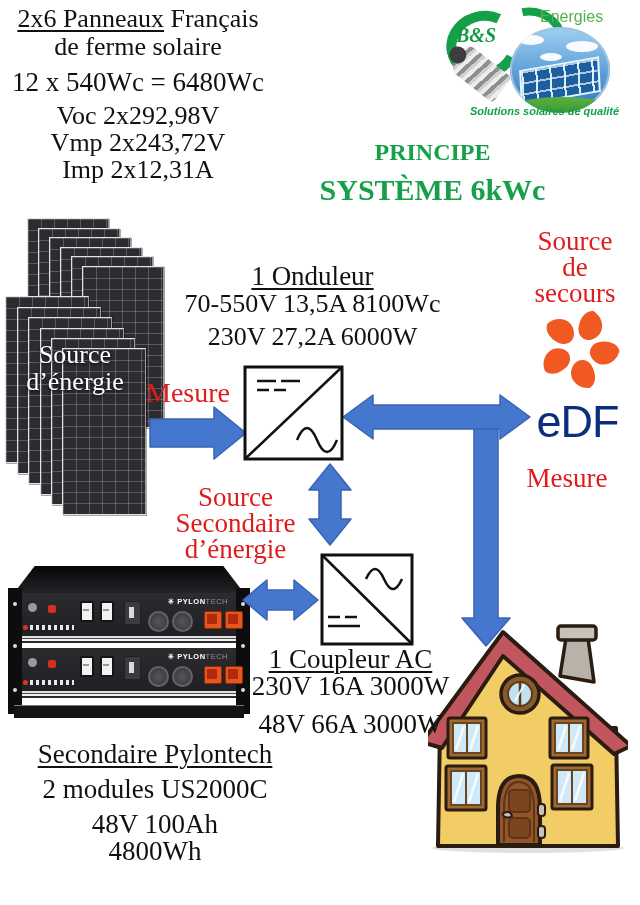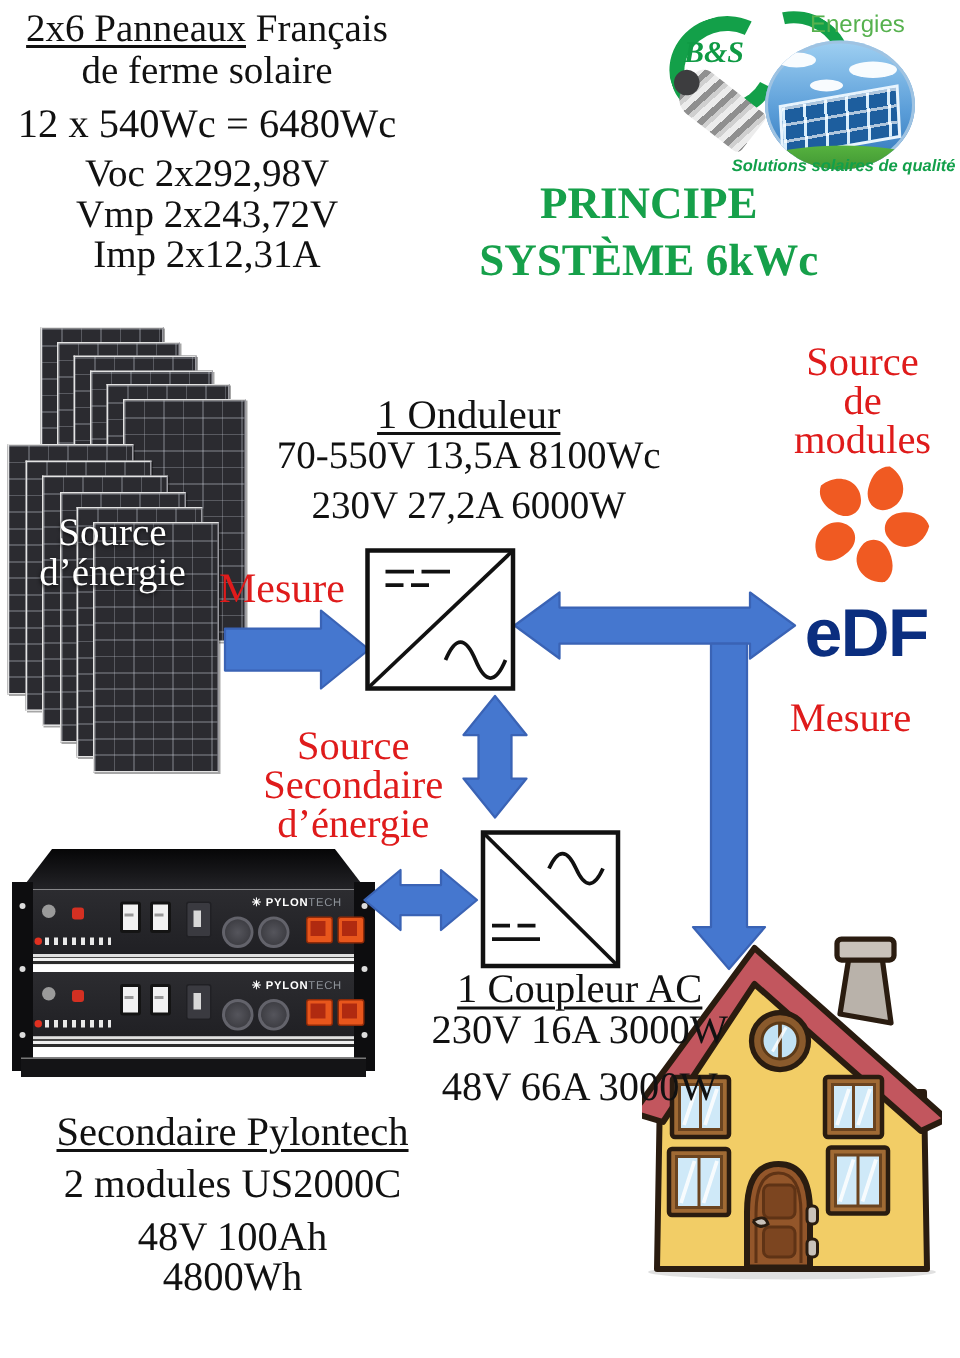--- a/index.html
+++ b/index.html
@@ -27,58 +27,58 @@
   .cloud{position:absolute;background:#fff;border-radius:50%;opacity:.95;}
   #bulb-panel{position:absolute;left:10px;top:36px;width:76px;height:32px;transform:skewY(-7deg) rotate(-3deg);
               background:repeating-linear-gradient(180deg,rgba(255,255,255,.65) 0 2px,transparent 2px 11px),
                          repeating-linear-gradient(90deg,#d9eefc 0 2px,#1d5e9e 2px 14px);
               border:2px solid #e8f4fd;}
   #bulb-grass{position:absolute;left:-10px;top:70px;width:124px;height:30px;border-radius:50%;
               background:linear-gradient(180deg,#56b23f,#2e7f2a);}
   #logo-screw{left:452px;top:57px;width:56px;height:32px;transform:rotate(38deg);border-radius:8px 4px 4px 12px;
               background:repeating-linear-gradient(100deg,#ececec 0 4px,#8f8f8f 4px 8px,#cfcfcf 8px 11px);}
   #logo-screw::after{content:'';position:absolute;left:-9px;top:7px;width:17px;height:17px;border-radius:50%;background:#3d3d3f;}
-  #logo-slogan{left:452px;top:105px;width:185px;text-align:right;font-family:"Liberation Sans",sans-serif;
+  #logo-slogan{left:452px;top:105px;width:185px;text-align:center;font-family:"Liberation Sans",sans-serif;
                font-style:italic;font-weight:bold;font-size:11px;color:#12a04a;}
 
   
   #heading{left:245px;top:118px;width:375px;}
-  #heading .h1{font-size:30px;line-height:36px;}
+  #heading .h1{font-size:24px;line-height:36px;margin-top:16px;}
   #heading .h2{font-size:30px;line-height:40px;}
   #heading .h3{font-size:28px;line-height:34px;}
 
   #backup-source{left:512px;top:228px;width:126px;font-size:27px;line-height:26px;}
 
   
   .panel{position:absolute;background:
          repeating-linear-gradient(90deg,rgba(205,210,220,.28) 0 1px,transparent 1px 13px),
          repeating-linear-gradient(180deg,rgba(205,210,220,.28) 0 1px,transparent 1px 11px),#2b2b30;
          border:1px solid #e3e3e3;border-right-color:#9a9aa0;box-shadow:1px 1px 0 rgba(0,0,0,.35);}
   .pa{width:80px;height:160px;}
   .pb{width:82px;height:165px;}
   #primary-source{left:0;top:341px;width:150px;color:#fff;font-size:26px;line-height:27px;
                   text-shadow:0 1px 3px rgba(0,0,0,.8);}
 
   
   #inverter-text{left:170px;top:262px;width:285px;}
   #inverter-text .t{font-size:27px;line-height:28px;}
   #inverter-text .s1{font-size:26px;line-height:27px;}
   #inverter-text .s2{font-size:26px;line-height:27px;margin-top:6px;}
-  #coupler-text{left:248px;top:645px;width:205px;margin-left:36px;}
+  #coupler-text{left:248px;top:645px;width:205px;}
   #coupler-text .t{font-size:27px;line-height:28px;}
   #coupler-text .s1{font-size:27px;line-height:26px;}
   #coupler-text .s2{font-size:27px;line-height:27px;margin-top:12px;}
 
   #measure-left{left:146px;top:377px;font-size:28px;}
   #measure-right{left:512px;top:463px;width:110px;font-size:27px;}
   #secondary-source{left:158px;top:484px;width:155px;font-size:27px;line-height:26px;}
 
   
   #edf-word{left:520px;top:396px;width:115px;text-align:center;font-family:"Liberation Sans",sans-serif;
-            font-weight:bold;font-size:45px;letter-spacing:-1px;color:#0b2e7f;}
+            font-weight:normal;font-size:45px;letter-spacing:-1px;color:#0b2e7f;}
 
   
   #battery{left:8px;top:566px;width:242px;height:160px;}
   #bat-bevel{position:absolute;left:6px;top:0;width:230px;height:27px;background:linear-gradient(#060607,#232327);
              clip-path:polygon(9% 0,91% 0,100% 100%,0 100%);}
   .bat-ear{position:absolute;width:14px;background:#0d0d0f;top:22px;height:126px;}
   .bat-dot{position:absolute;width:4px;height:4px;border-radius:50%;background:#dcdcdc;left:5px;}
   .bat-module{position:absolute;left:14px;width:214px;height:43px;background:linear-gradient(#2c2c30,#202024);}
   .bat-rail{position:absolute;left:14px;width:214px;height:7px;
             background:repeating-linear-gradient(180deg,#e0e0e0 0 2px,#4a4a4a 2px 3px,#f0f0f0 3px 5px,#2c2c2c 5px 7px);}
@@ -137,21 +137,21 @@
   <div class="abs" id="logo-slogan">Solutions solaires de qualité</div>
 
   <div class="abs ctr green" id="heading">
     <div class="h1">PRINCIPE</div>
     <div class="h2">SYSTÈME 6kWc</div>
   </div>
 
   <div class="abs ctr red" id="backup-source">
     <div>Source</div>
     <div>de</div>
-    <div>modules</div>
+    <div>secours</div>
   </div>
 
   <div class="panel pa" style="left:27px;top:218px;"></div>
   <div class="panel pa" style="left:38px;top:228px;"></div>
   <div class="panel pa" style="left:49px;top:237px;"></div>
   <div class="panel pa" style="left:60px;top:247px;"></div>
   <div class="panel pa" style="left:71px;top:256px;"></div>
   <div class="panel pa" style="left:82px;top:266px;"></div>
   <div class="panel pb" style="left:5px;top:296px;"></div>
   <div class="panel pb" style="left:17px;top:307px;"></div>

